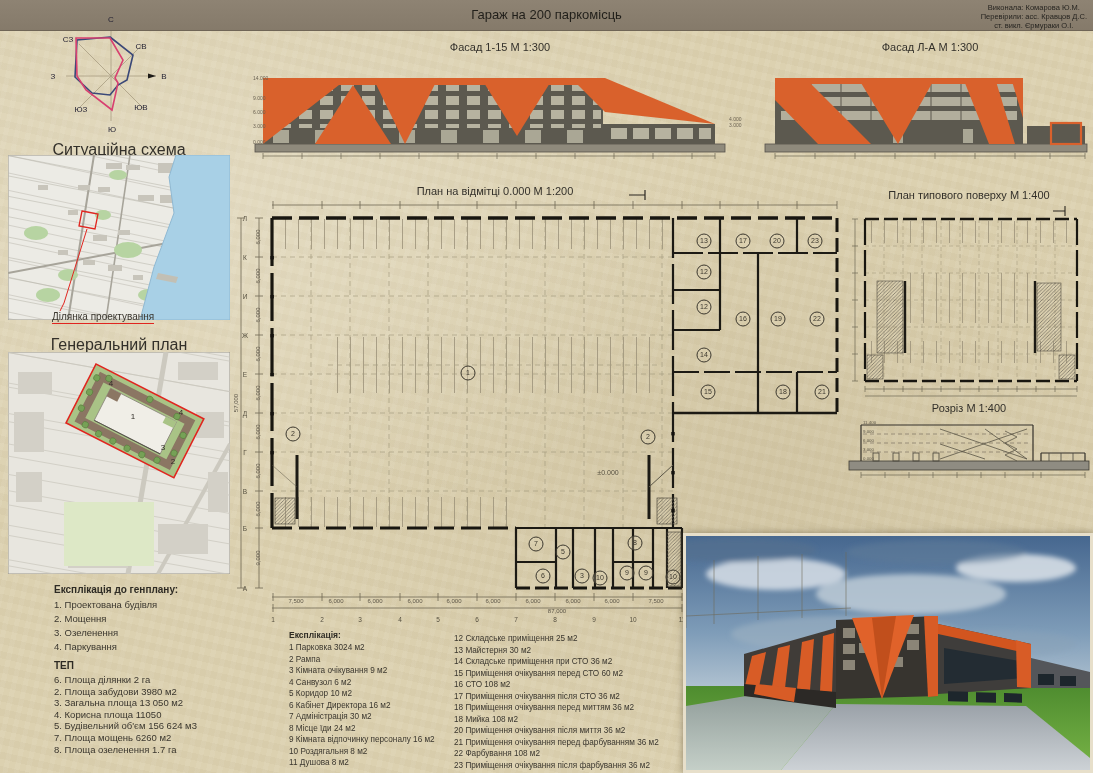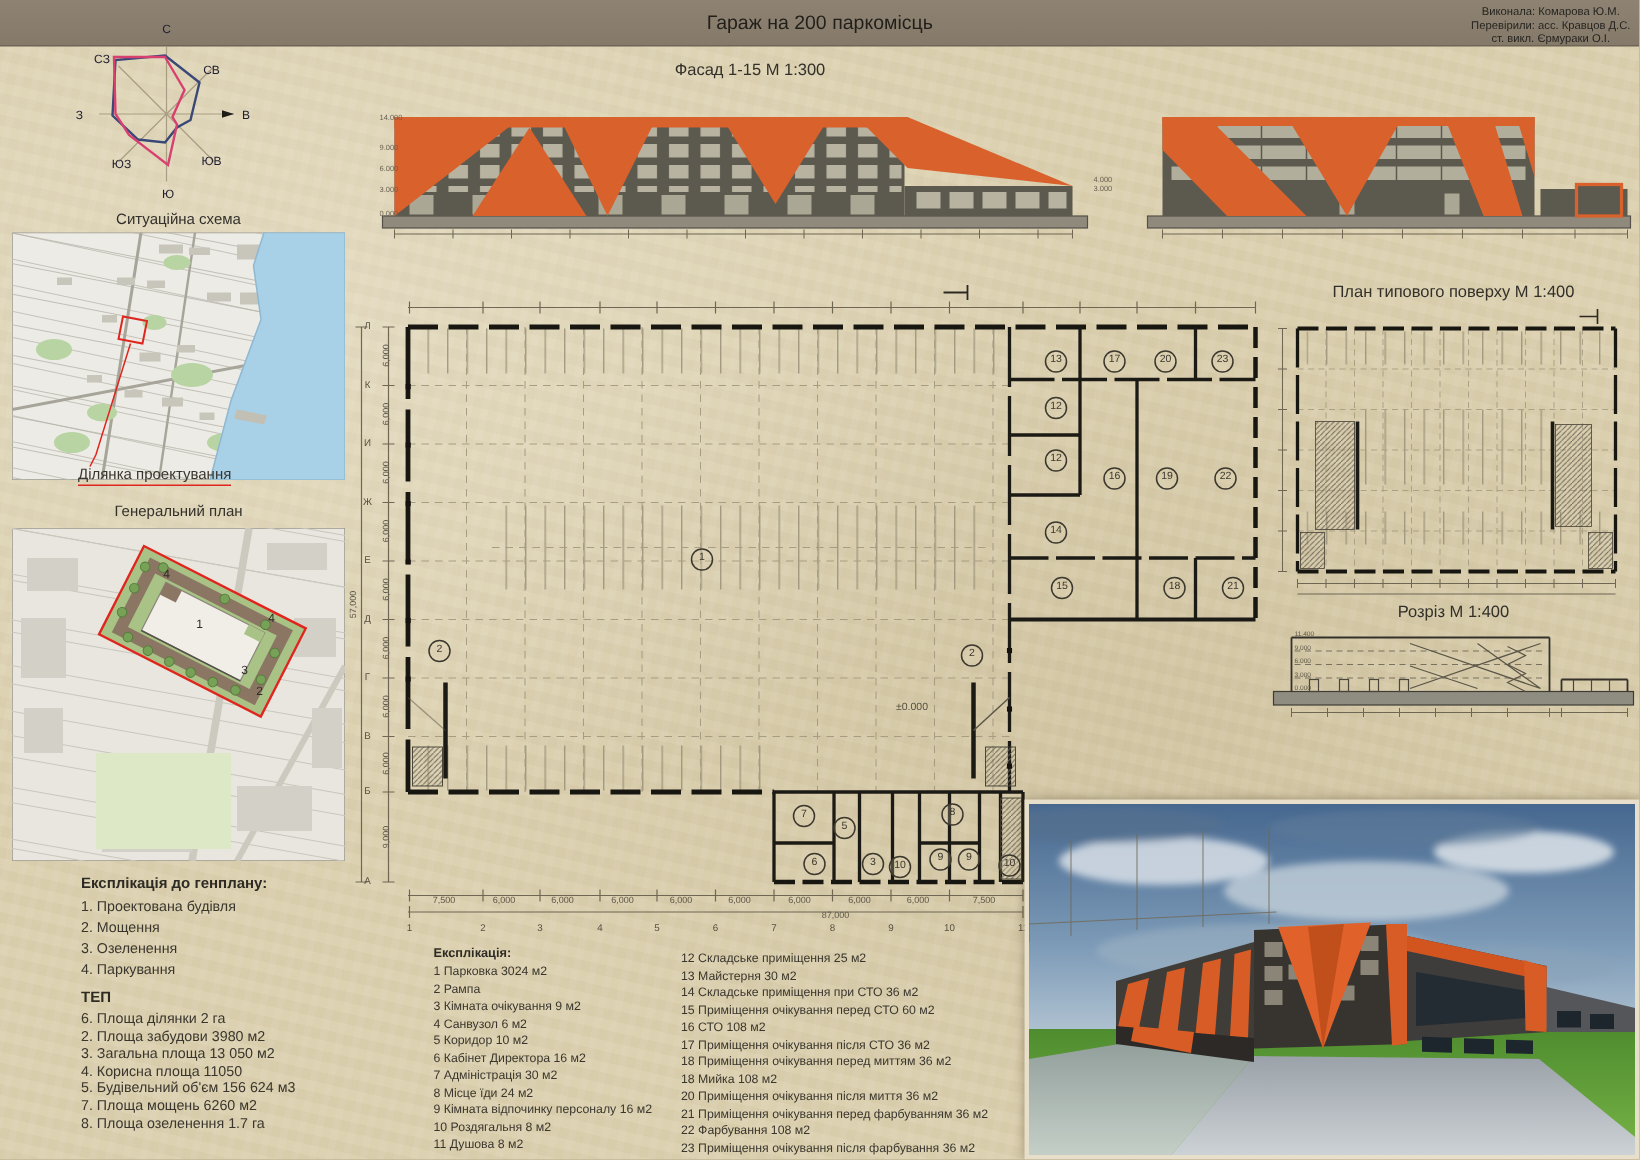--- a/index.html
+++ b/index.html
@@ -10,21 +10,21 @@
       radial-gradient(ellipse at 72% 62%, rgba(120,100,60,.10), transparent 46%),
       repeating-linear-gradient(13deg, rgba(140,120,80,.05) 0 7px, transparent 7px 14px),
       repeating-linear-gradient(103deg, rgba(255,255,255,.06) 0 5px, transparent 5px 11px),
       #dcd1b0;}
   .topbar{position:absolute;left:0;top:0;width:1093px;height:30px;
     background:linear-gradient(#8e8373,#857a6a);border-bottom:1px solid #6f6556;}
   .board-title{position:absolute;left:0;right:0;top:7px;text-align:center;font-size:13px;color:#211f1a;}
   .credits{position:absolute;right:6px;top:3px;text-align:center;font-size:7.5px;line-height:9px;color:#262420;}
   .abs{position:absolute;}
   .drawing-title{position:absolute;text-align:center;font-size:11px;color:#33302a;white-space:nowrap;}
-  .small-title{font-size:10px;}
+  .small-title{font-size:16px;}
   .pt{position:absolute;transform:translate(-50%,-50%);}
   .badge{width:13px;height:13px;border:1px solid #3c382e;border-radius:50%;
     font-size:7px;line-height:12px;text-align:center;color:#3c382e;background:rgba(223,213,180,.25);}
   .gp-num{font-size:8px;color:#2f2c26;}
   .plan-letter{font-size:6.5px;color:#565040;}
   .hdim,.vdim,.dim-total{font-size:6px;color:#5f584a;white-space:nowrap;}
   .vdim,.v-total{transform:translate(-50%,-50%) rotate(-90deg);}
   .level-mark{font-size:7px;color:#565040;}
   .textblock{position:absolute;margin-left:24px;}
   .textblock h3{margin:0 0 3px 0;font-size:10px;}
@@ -231,20 +231,21 @@
       <text x="0" y="78">0.000</text>
       <text x="476" y="55">4.000</text>
       <text x="476" y="61">3.000</text>
     </g>
     <g stroke="#6f6754" stroke-width="0.7">
       <line x1="10" y1="90" x2="462" y2="90"></line>
       <path d="M10 87v6M49 87v6M88 87v6M127 87v6M166 87v6M205 87v6M244 87v6M283 87v6M322 87v6M361 87v6M400 87v6M439 87v6M462 87v6"></path>
     </g>
   </svg>
 
+  <div class="drawing-title" style="left:780px;top:41px;width:300px;">Фасад Л-А М 1:300</div>
   <svg class="abs" style="left:763px;top:66px;" width="330" height="96" viewBox="0 0 330 96">
     <rect x="2" y="78" width="322" height="8" fill="#8f8a7c" stroke="#55514a" stroke-width="0.8"></rect>
     <rect x="12" y="12" width="248" height="66" fill="#5c594f"></rect>
     <g fill="#b2ae9c">
       <rect x="18" y="17" width="236" height="9"></rect>
         <rect x="18" y="31" width="236" height="9"></rect>
       <rect x="18" y="45" width="236" height="9"></rect>
     </g>
     <g stroke="#5c594f" stroke-width="1">
       <path d="M48 17v37M78 17v37M108 17v37M138 17v37M168 17v37M198 17v37M228 17v37"></path>
@@ -262,20 +263,21 @@
       <polygon points="248,12 260,12 260,52"></polygon>
     </g>
     <rect x="264" y="60" width="58" height="18" fill="#5c594f"></rect>
     <rect x="288" y="57" width="30" height="21" fill="#5c594f" stroke="#d9612c" stroke-width="2.2"></rect>
     <g stroke="#6f6754" stroke-width="0.7">
       <line x1="12" y1="90" x2="322" y2="90"></line>
       <path d="M12 87v6M52 87v6M92 87v6M132 87v6M172 87v6M212 87v6M252 87v6M287 87v6M322 87v6"></path>
     </g>
   </svg>
 
+  <div class="drawing-title" style="left:345px;top:185px;width:300px;">План на відмітці 0.000 М 1:200</div>
   <svg class="abs" style="left:233px;top:187px;" width="612" height="445" viewBox="0 0 612 445">
     <defs>
       <pattern id="stalls" width="13" height="30" patternUnits="userSpaceOnUse">
         <line x1="0.5" y1="0" x2="0.5" y2="30" stroke="#9a9078" stroke-width="0.8"></line>
       </pattern>
       <pattern id="hatch" width="3.5" height="3.5" patternUnits="userSpaceOnUse">
         <path d="M0 3.5 L3.5 0" stroke="#6d675a" stroke-width="0.7"></path>
       </pattern>
     </defs>
 

